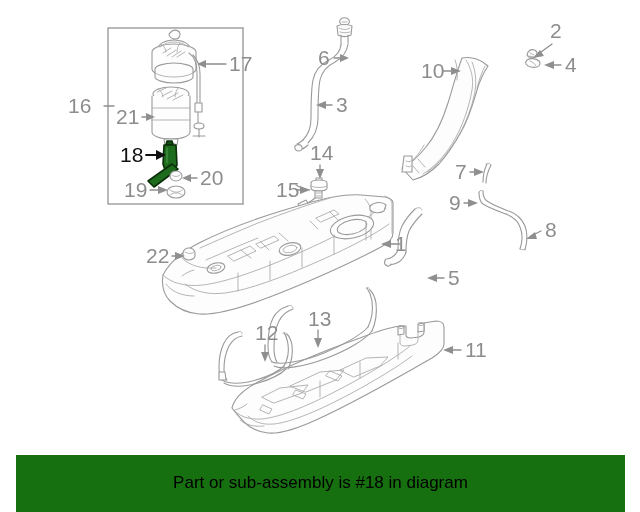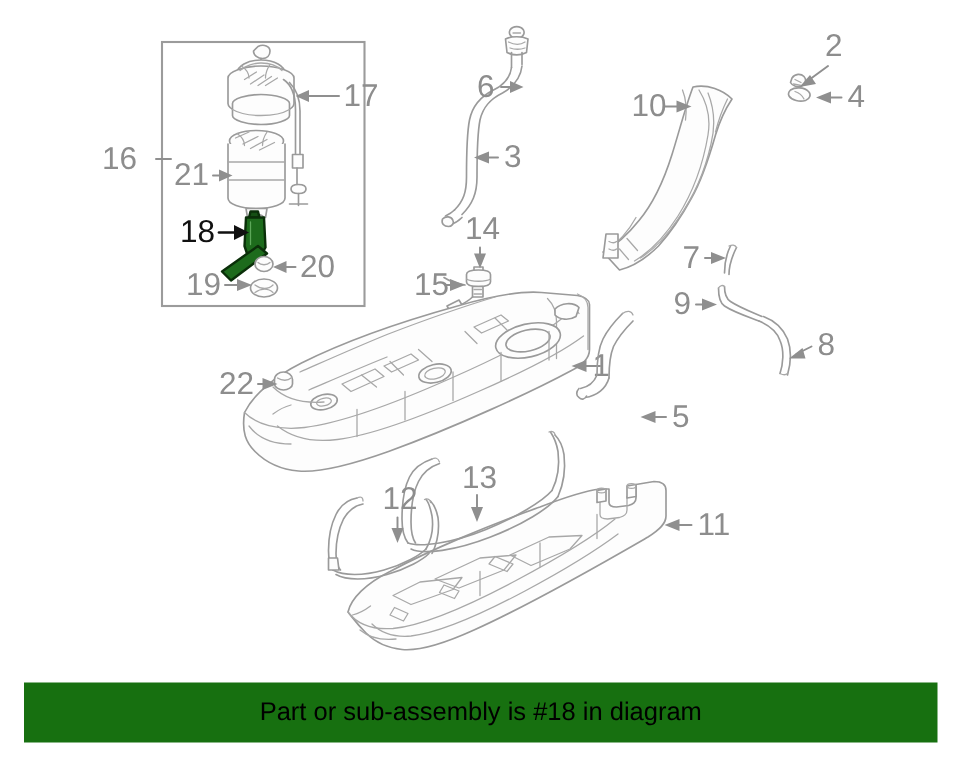--- a/index.html
+++ b/index.html
@@ -93,21 +93,21 @@
     fill: #154f14;
     stroke: #0a2f09;
     stroke-width: 1.6;
     stroke-linejoin: round;
   }
   #banner {
     position: absolute;
     left: 16px;
     top: 455px;
     width: 609px;
-    height: 40px;
+    height: 57px;
     background: #177010;
     box-sizing: border-box;
     display: flex;
     flex-direction: column;
     align-items: center;
     justify-content: center;
     line-height: 1.18;
   }
   #banner .banner-line {
     color: #000000;

